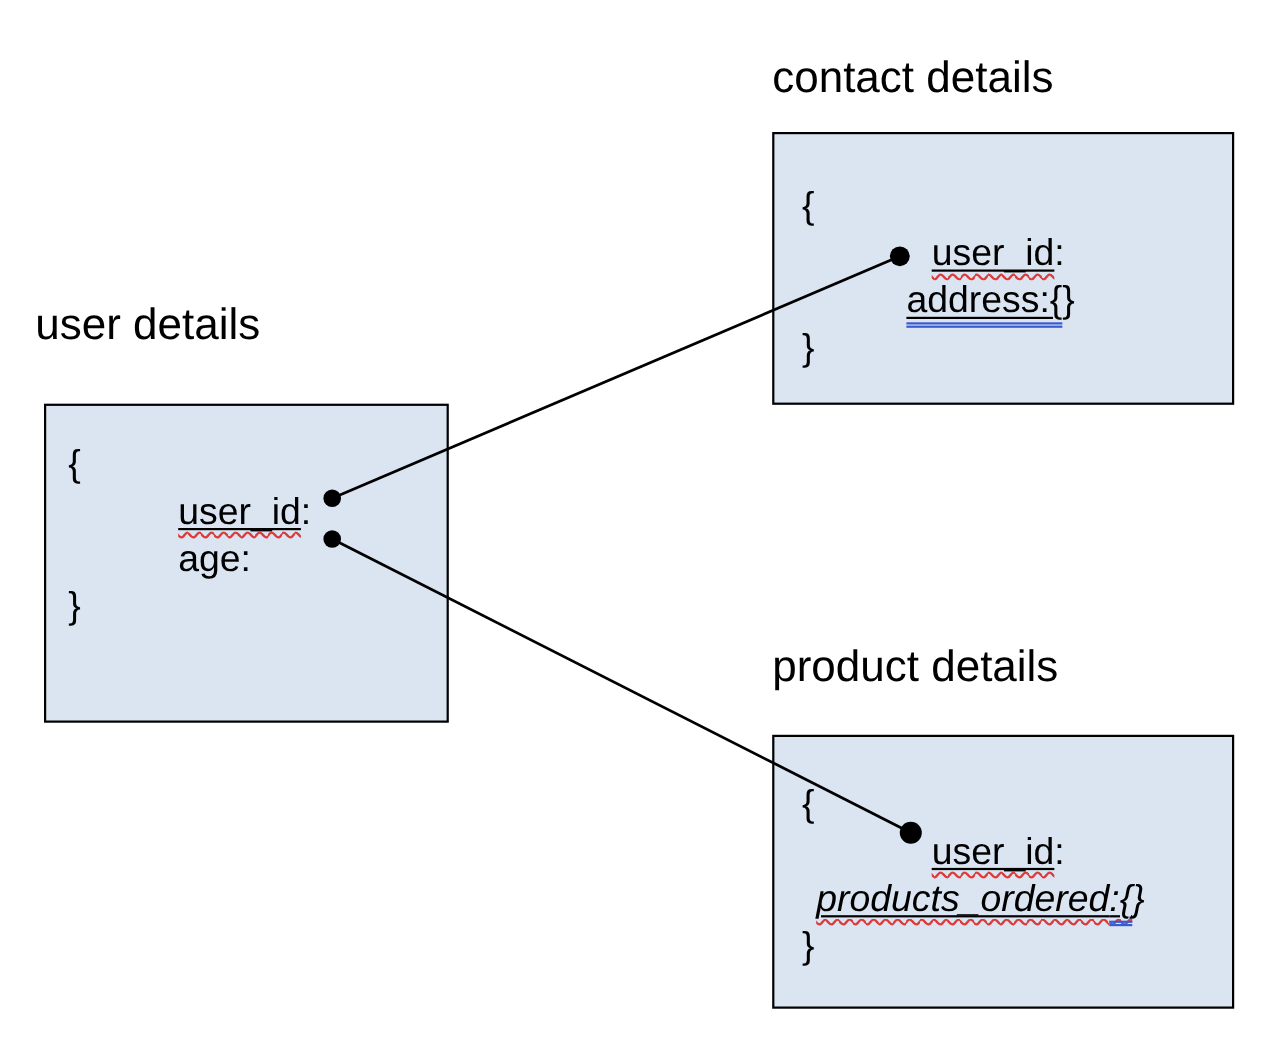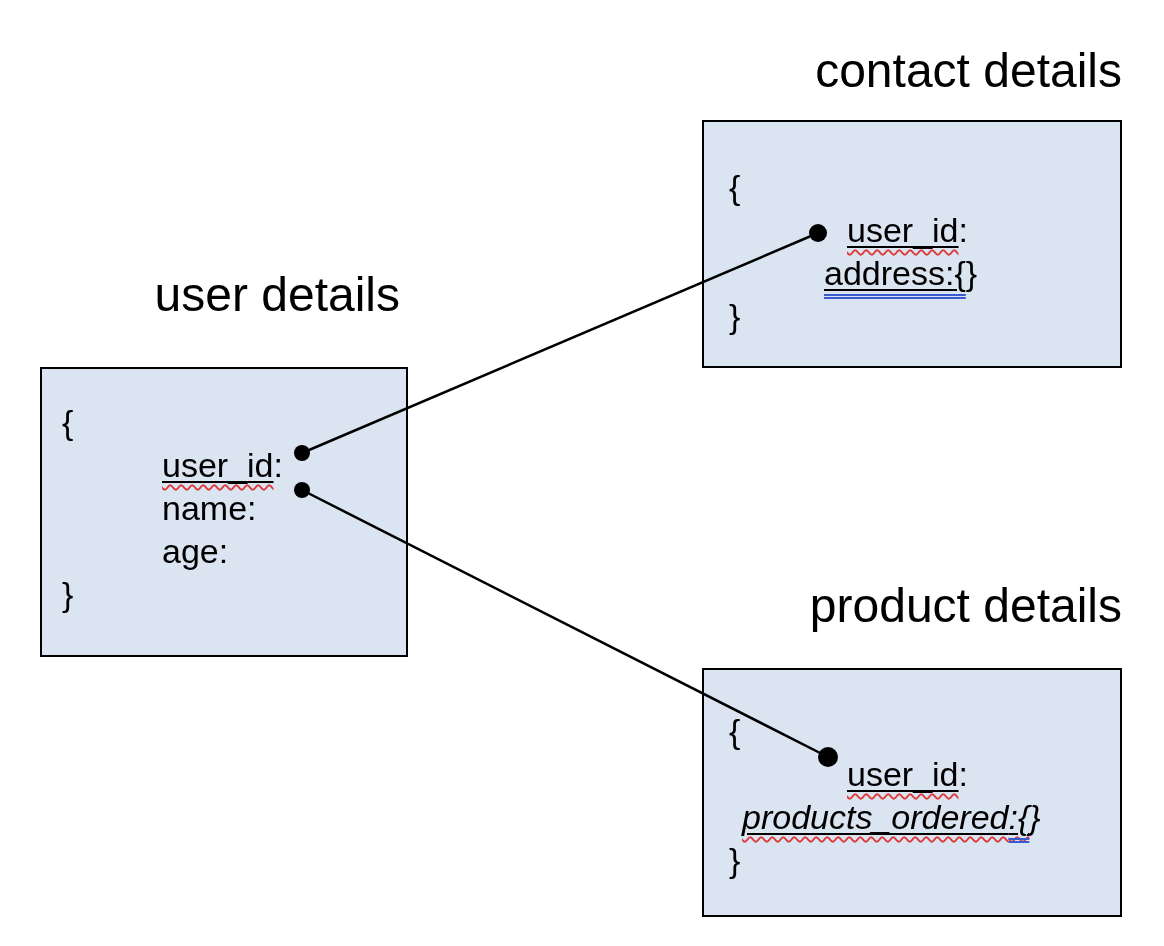--- a/index.html
+++ b/index.html
@@ -11,23 +11,23 @@
     position: relative;
     width: 1164px;
     height: 946px;
     background: var(--background, #ffffff);
     font-family: "Liberation Sans", sans-serif;
     color: var(--text, #000000);
     overflow: hidden;
   }
   .box-title {
     position: absolute;
-    font-size: 48px;
+    font-size: 40px;
     line-height: 46px;
-    text-align: right;
+    text-align: left;
     color: var(--text, #000000);
     white-space: nowrap;
   }
   .doc-box {
     position: absolute;
     background: var(--box_fill, #dbe4f1);
     border: 2px solid var(--box_border, #000000);
     box-sizing: border-box;
   }
   .doc-content {
@@ -98,21 +98,20 @@
 </head>
 <body>
 
 <div class="canvas">
 
   <div class="box-title" id="title-user">user details</div>
   <div class="doc-box" id="box-user">
     <div class="doc-content">
       <div class="codeline">{</div>
       <div class="codeline indent"><span class="u"><span class="sp">user_id</span></span><span>:</span></div>
-      <div class="codeline indent">name:</div>
       <div class="codeline indent">age:</div>
       <div class="codeline">}</div>
     </div>
   </div>
 
   <div class="box-title" id="title-contact">contact details</div>
   <div class="doc-box" id="box-contact">
     <div class="doc-content">
       <div class="codeline">{</div>
       <div class="codeline indent-f1"><span class="u"><span class="sp">user_id</span></span><span>:</span></div>

